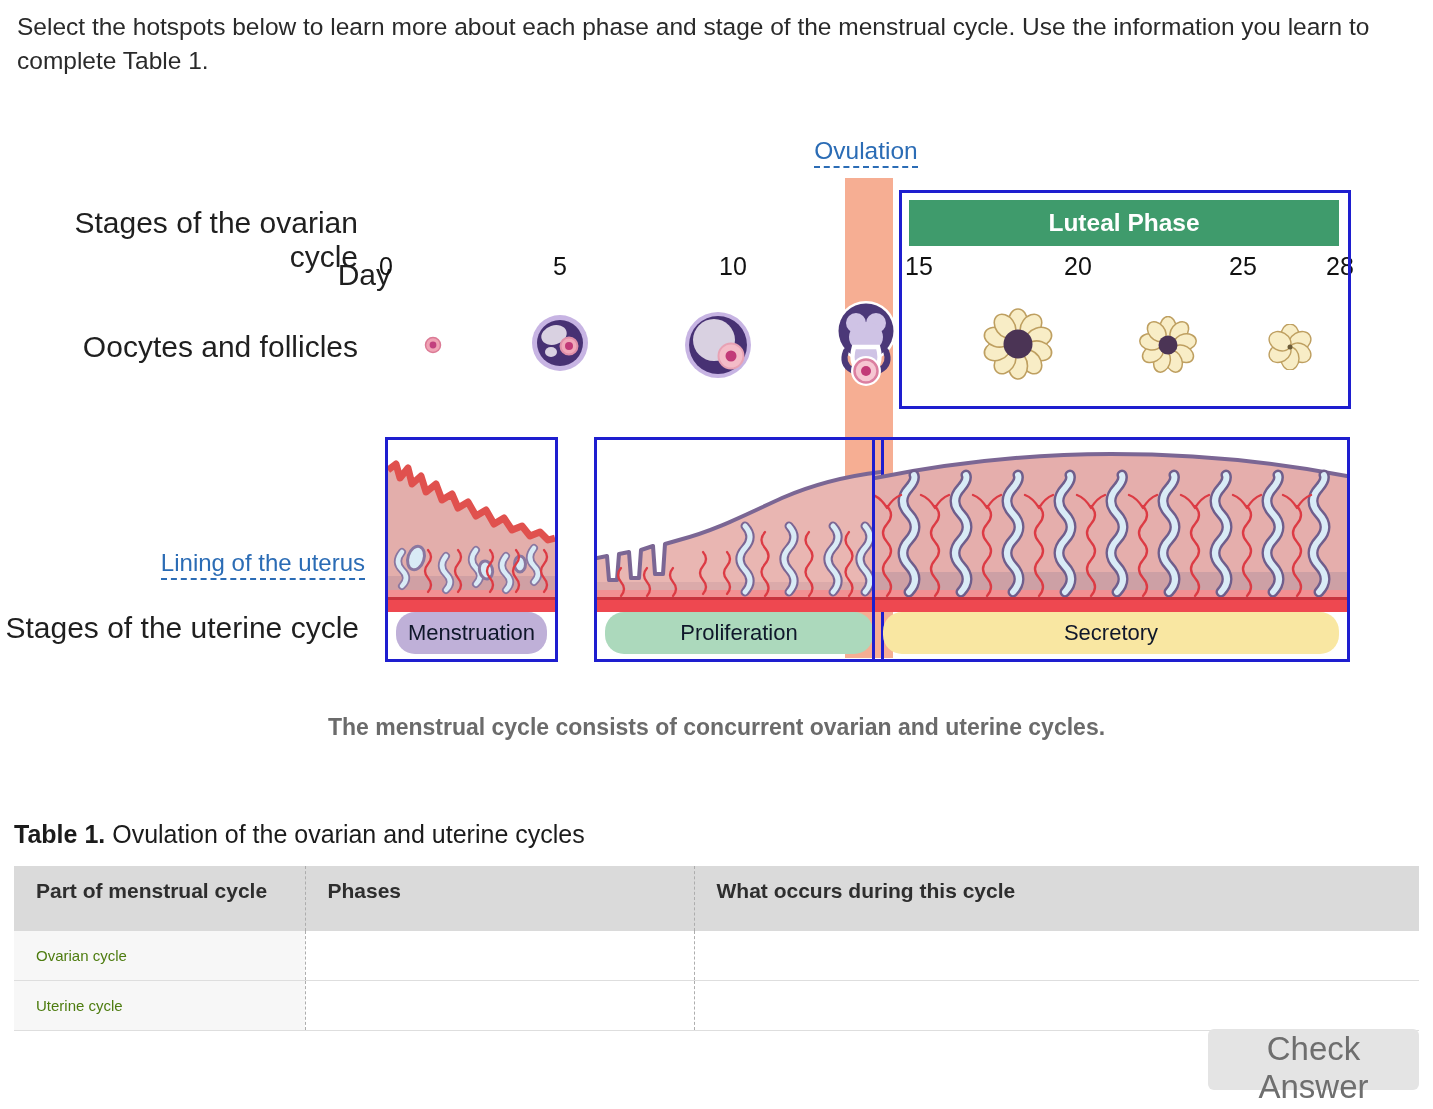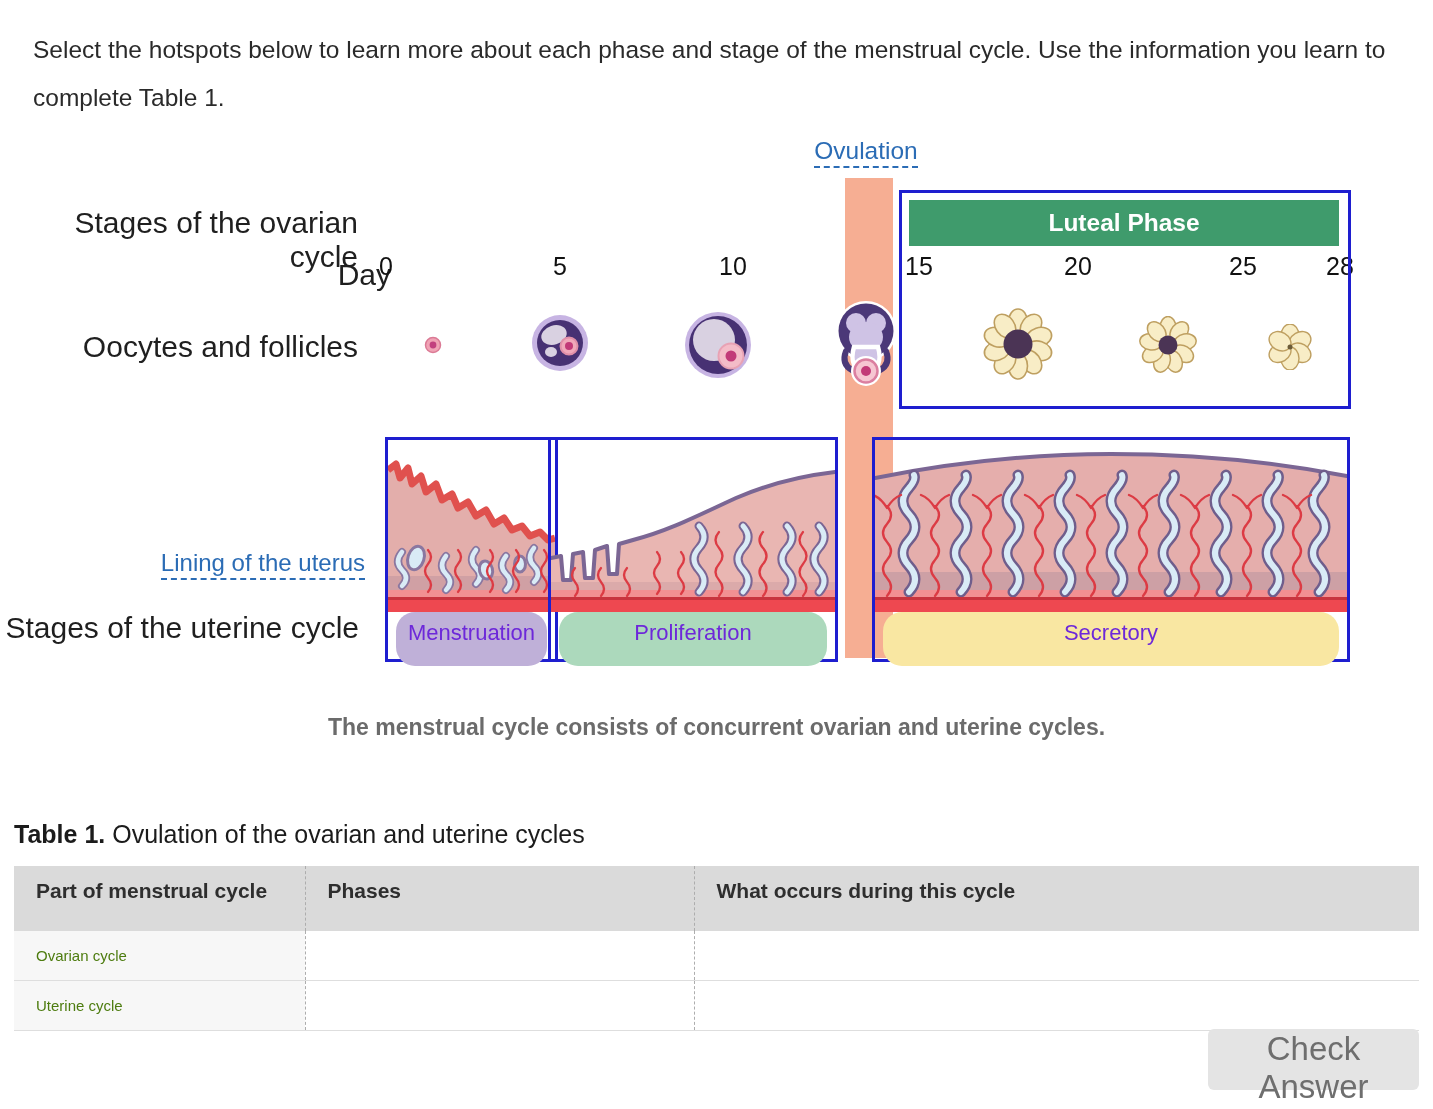--- a/index.html
+++ b/index.html
@@ -1,52 +1,52 @@
 <!DOCTYPE html>
 <html><head>
 <meta charset="utf-8">
 <style>
   html,body{margin:0;padding:0;background:#ffffff;}
   .page{position:relative;width:1433px;height:1109px;background:#fff;overflow:hidden;
         font-family:"Liberation Sans","DejaVu Sans",sans-serif;color:#2a2a2a;}
   .abs{position:absolute;}
-  .instructions{left:17px;top:10px;width:1398px;font-size:24.5px;line-height:48px;color:#2a2a2a;margin:16px;}
+  .instructions{left:17px;top:10px;width:1398px;font-size:24.5px;line-height:34px;color:#2a2a2a;margin:0;}
   
   .hotspot-link{color:#2B6CB5;text-decoration:none;border-bottom:2px dashed #2B6CB5;padding-bottom:2px;cursor:pointer;}
   .ovulation-wrap{left:790px;top:137px;width:152px;text-align:center;font-size:24.5px;}
   
   .ovu-band{left:845px;top:178px;width:48px;height:480px;background:#F6AE93;z-index:0;}
   
   .row-label{left:0;width:358px;text-align:right;font-size:30px;color:#1f1f1f;}
   .lbl-ovarian{top:206px;}
   .lbl-day{top:258px;padding-left:33px;}
   .lbl-oocytes{top:330px;}
   .lbl-lining{top:549px;width:365px;font-size:24px;}
   .lbl-uterine{top:611px;width:359px;}
   
   .bluebox{position:absolute;border:3px solid #1E1ECF;box-sizing:border-box;background:transparent;z-index:1;}
   .box-follicular{left:385px;top:190px;width:450px;height:219px;}
   .box-luteal{left:899px;top:190px;width:452px;height:219px;}
   .box-menst{left:385px;top:437px;width:173px;height:225px;}
-  .box-prolif{left:548px;top:437px;width:290px;height:225px;}
+  .box-prolif{left:594px;top:437px;width:290px;height:225px;}
   .box-secr{left:872px;top:437px;width:478px;height:225px;}
   
   .phase-bar{position:absolute;left:7px;right:9px;top:7px;height:46px;line-height:46px;
              text-align:center;color:#fff;font-weight:bold;font-size:24.5px;cursor:pointer;}
   .bar-follicular{background:#E8822E;}
   .bar-luteal{background:#3F9B6C;}
   
   .tick{position:absolute;top:252px;font-size:25px;color:#111;transform:translateX(-50%);z-index:0;}
   .t0{left:386px}.t1{left:560px}.t2{left:733px}.t3{left:919px}.t4{left:1078px}.t5{left:1243px}.t6{left:1340px}
   
   .ficon{position:absolute;z-index:2;line-height:0;}
   
   .tissue{position:absolute;left:0;top:0;pointer-events:none;}
-  .stage-bar{position:absolute;left:8px;right:8px;top:172px;height:54px;line-height:42px;
-             text-align:center;font-size:22px;color:#6d28d9;cursor:pointer;border-radius:19px;}
+  .stage-bar{position:absolute;left:8px;right:8px;top:172px;height:42px;line-height:42px;
+             text-align:center;font-size:22px;color:#0f172a;cursor:pointer;border-radius:19px;}
   .sb-menst{background:#BFB0D8;}
   .sb-prolif{background:#ACD9BC;}
   .sb-secr{background:#F9E7A2;}
   .caption{left:0;top:714px;width:1433px;text-align:center;font-size:23px;font-weight:600;color:#6B6B6B;margin:0;}
   
   .table-title{left:14px;top:820px;font-size:25px;color:#1b1b1b;margin:0;font-weight:normal;}
   .table-title b{font-weight:bold;}
   table.t1{position:absolute;left:14px;top:866px;width:1405px;border-collapse:collapse;table-layout:fixed;}
   table.t1 col.c1{width:291px;} table.t1 col.c2{width:389px;}
   table.t1 th{background:#DADADA;height:49px;text-align:left;padding:0 10px 16px 22px;

